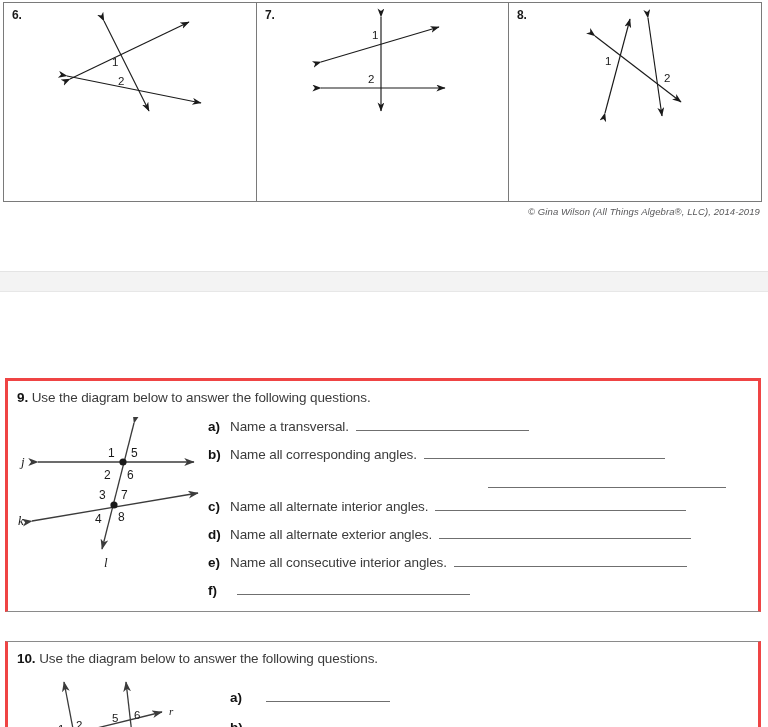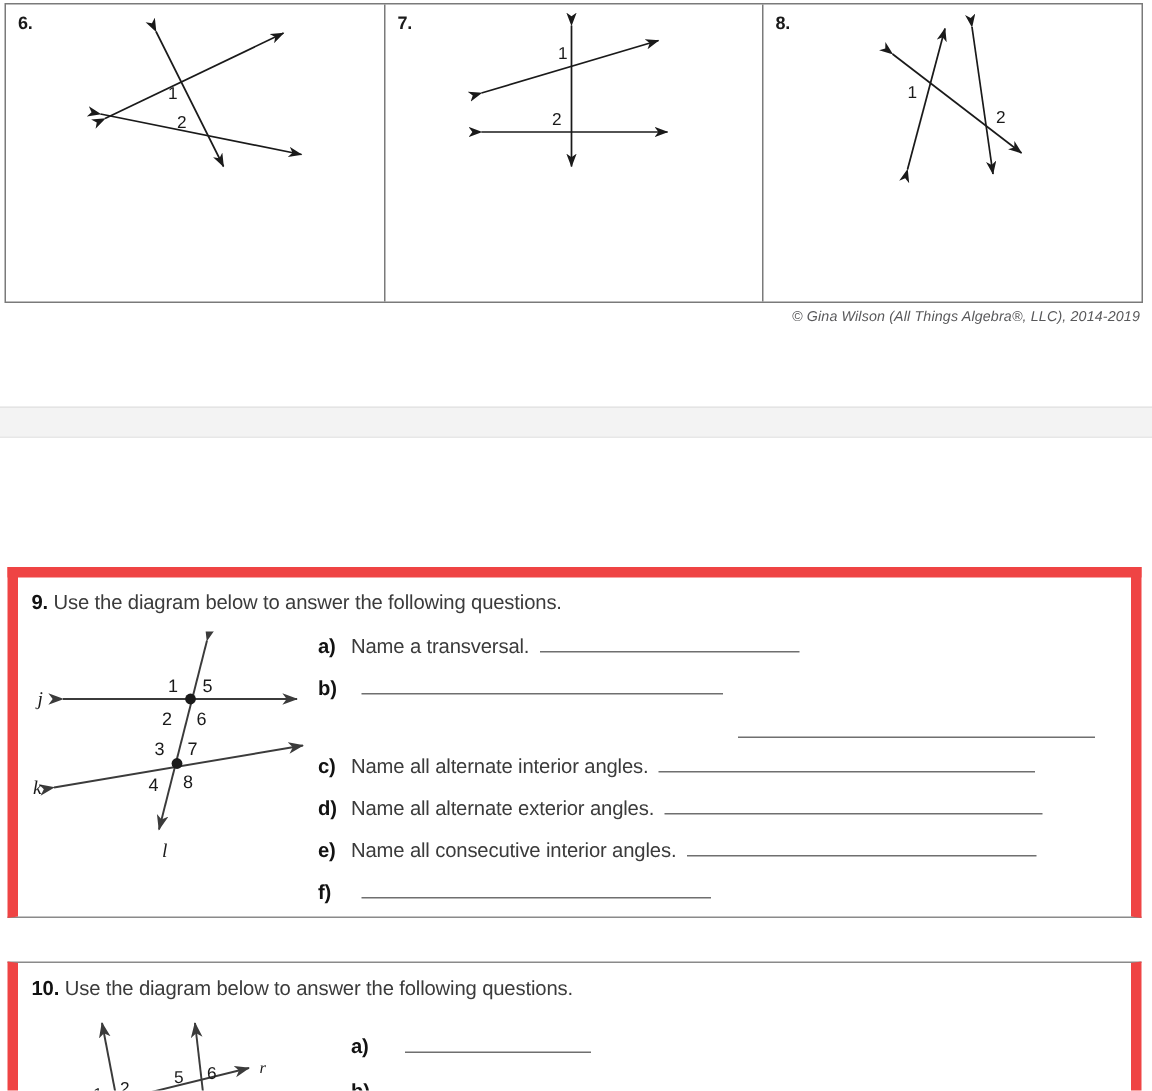--- a/index.html
+++ b/index.html
@@ -75,21 +75,21 @@
     border-bottom: 1px solid #e7e7e7;
     box-sizing: border-box;
   }
 
   
   .qbox {
     position: absolute;
     left: 5px;
     width: 756px;
     box-sizing: border-box;
-    border: 7px solid #ef4444;
+    border: 3px solid #ef4444;
     background: #fff;
   }
   #q9-box { top: 378px; height: 234px; border-bottom: 1px solid #8a8a8a; }
   #q10-box { top: 641px; height: 116px; border-top: 1px solid #8a8a8a; border-bottom: none; }
 
   .q-head {
     position: absolute;
     left: 9px;
     font-size: 13.5px;
     color: #3b3b3b;
@@ -254,20 +254,21 @@
   </div>
 
   <div class="qitem" style="left:200px; top:38px;">
     <span class="qlabel">a)</span>
     <span class="qtext">Name a transversal.</span>
     <span class="blank" style="width:173px;"></span>
   </div>
 
   <div class="qitem" style="left:200px; top:66px;">
     <span class="qlabel">b)</span>
+    <span class="qtext">Name all corresponding angles.</span>
     <span class="blank" style="width:241px;"></span>
   </div>
   <div class="blank-only" style="left:480px; top:106px; width:238px;"></div>
 
   <div class="qitem" style="left:200px; top:118px;">
     <span class="qlabel">c)</span>
     <span class="qtext">Name all alternate interior angles.</span>
     <span class="blank" style="width:251px;"></span>
   </div>
 

